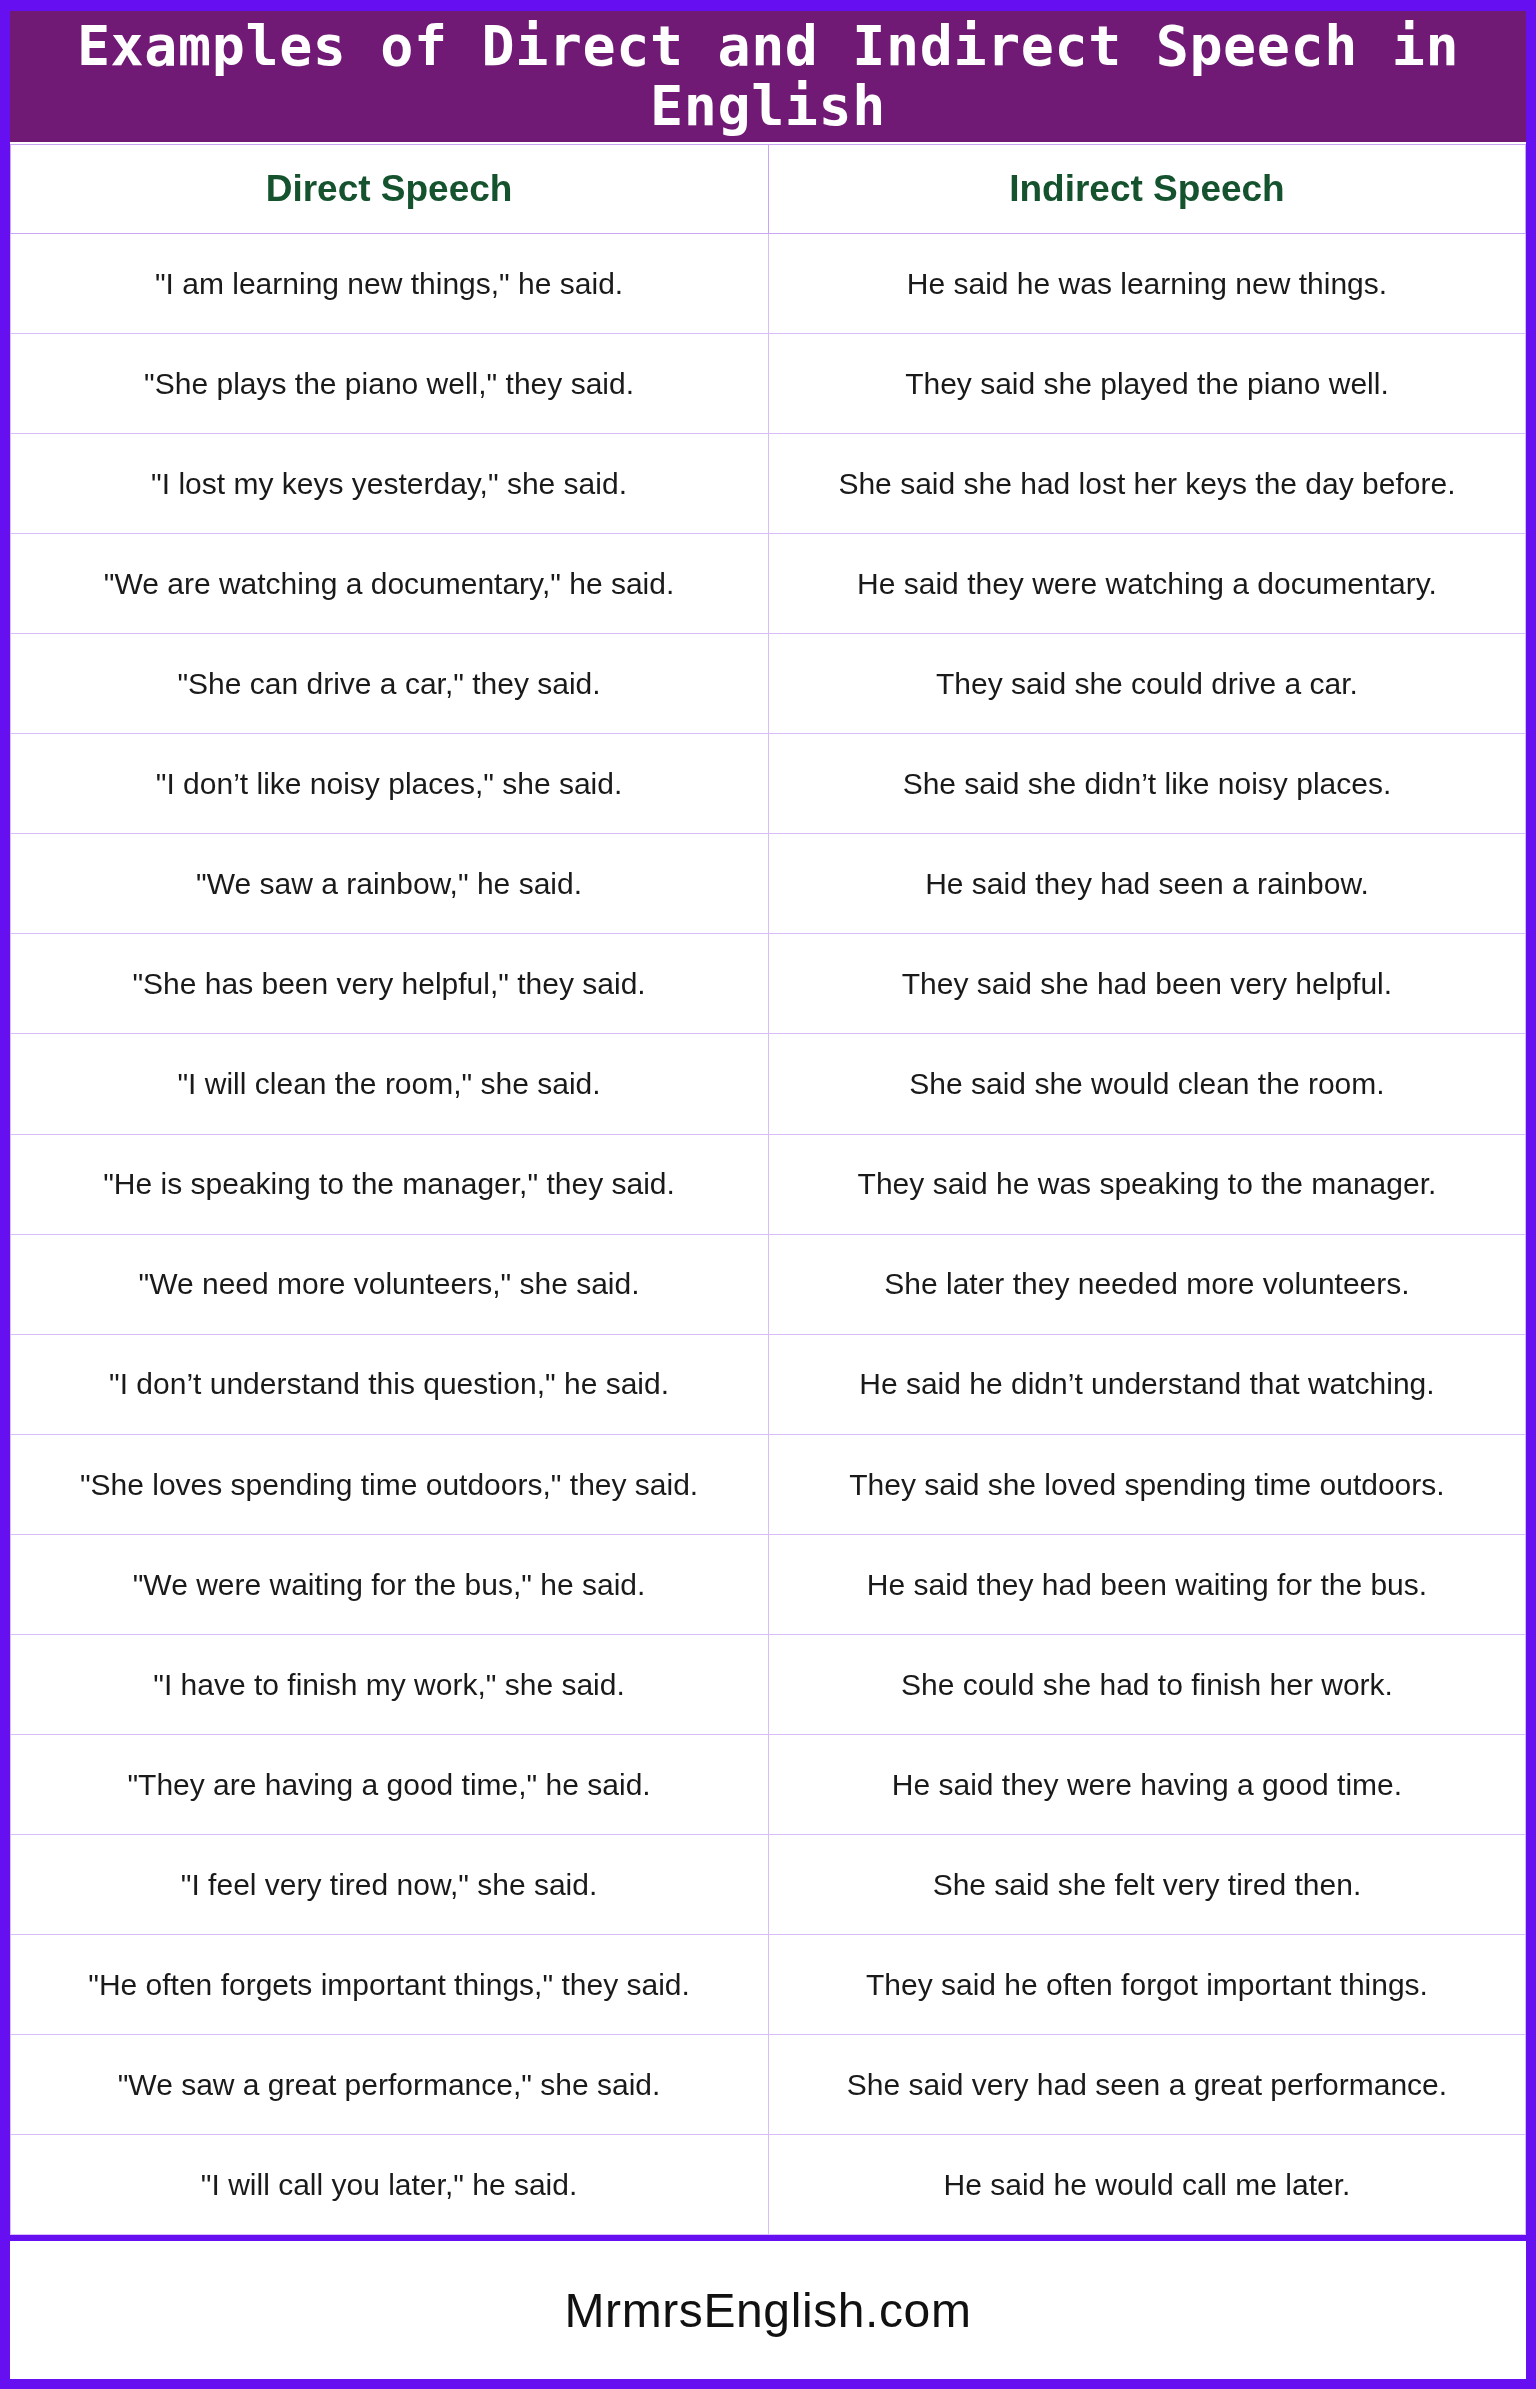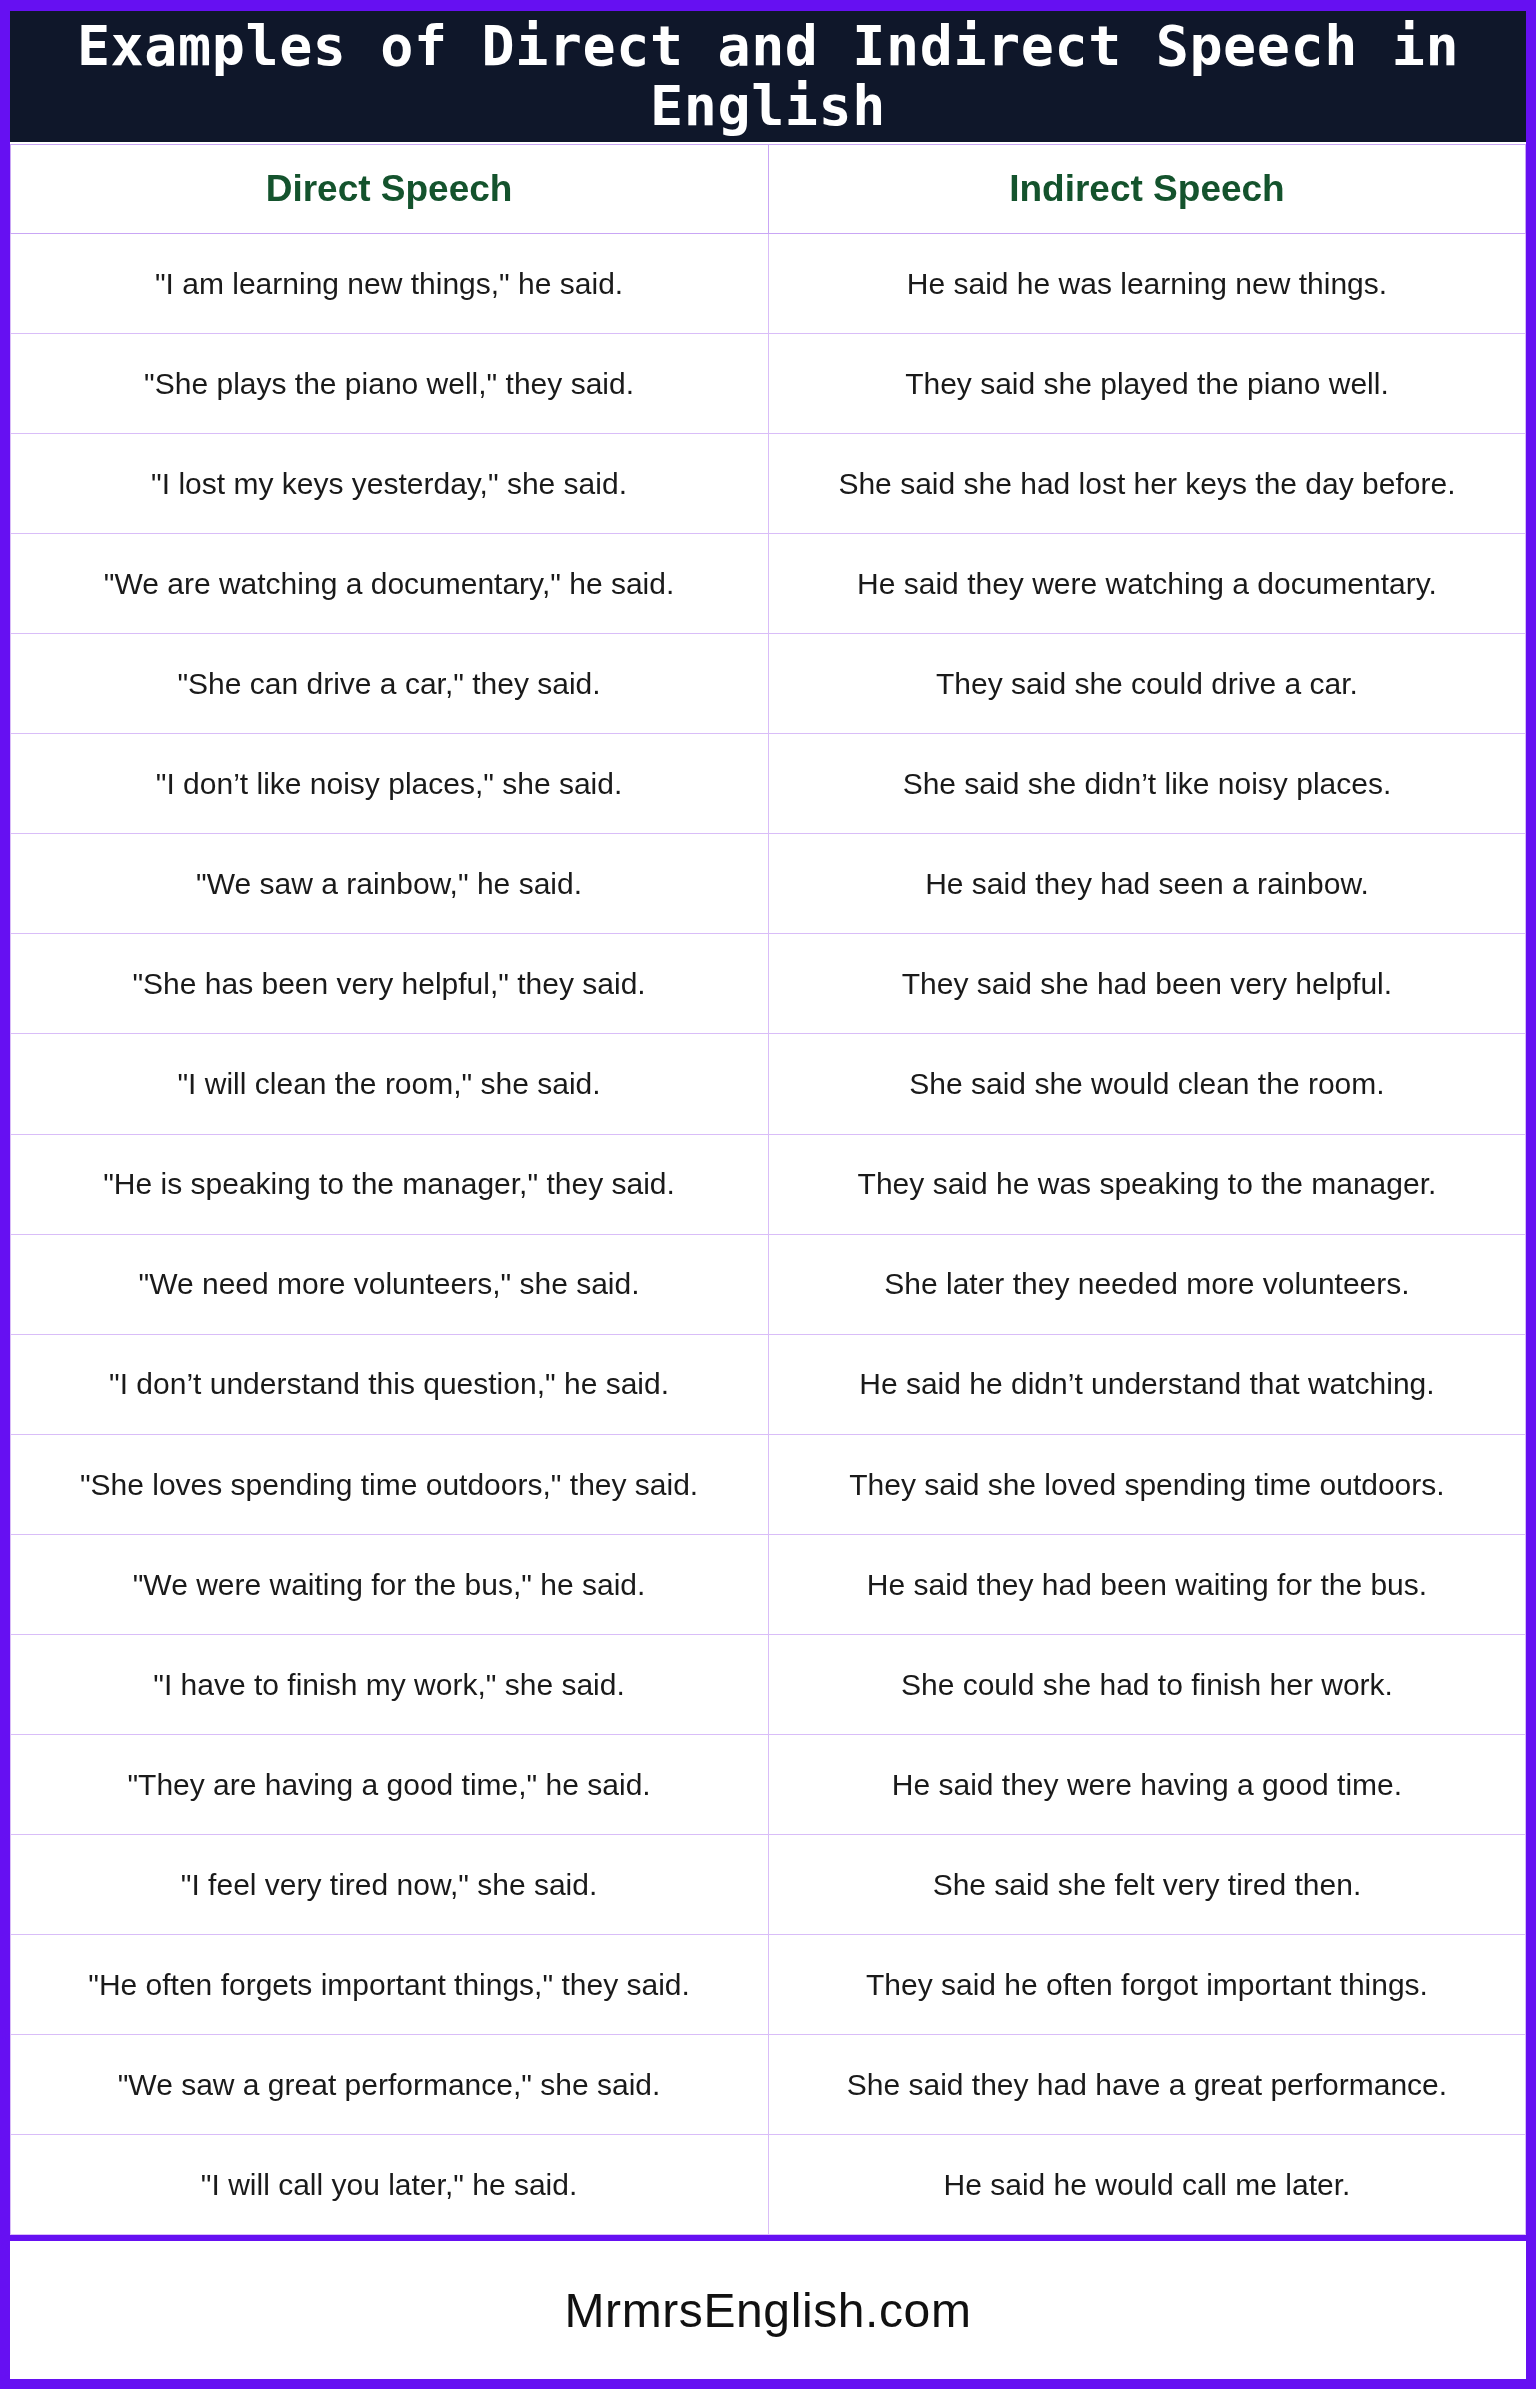--- a/index.html
+++ b/index.html
@@ -20,21 +20,21 @@
     background: #6610f2;
     padding: 10.8px 9.6px 9.6px 9.6px;
     display: flex;
     flex-direction: column;
   }
   .title-bar {
     height: 131px;
     display: flex;
     align-items: center;
     justify-content: flex-end;
-    background: #0f172a;
+    background: #701a75;
     flex: 0 0 auto;
   }
   .title-bar h1 {
     margin: 0;
     color: #ffffff;
     font-family: "DejaVu Sans Mono", monospace;
     font-weight: bold;
     font-size: 55px;
     letter-spacing: 0.6px;
     text-align: center;
@@ -180,21 +180,21 @@
         <tr>
           <td>"I feel very tired now," she said.</td>
           <td>She said she felt very tired then.</td>
         </tr>
         <tr>
           <td>"He often forgets important things," they said.</td>
           <td>They said he often forgot important things.</td>
         </tr>
         <tr>
           <td>"We saw a great performance," she said.</td>
-          <td>She said they had have a great performance.</td>
+          <td>She said very had seen a great performance.</td>
         </tr>
         <tr>
           <td>"I will call you later," he said.</td>
           <td>He said he would call me later.</td>
         </tr>
       </tbody>
     </table>
 
     <div class="footer-bar">
       <span class="site">MrmrsEnglish.com</span>

